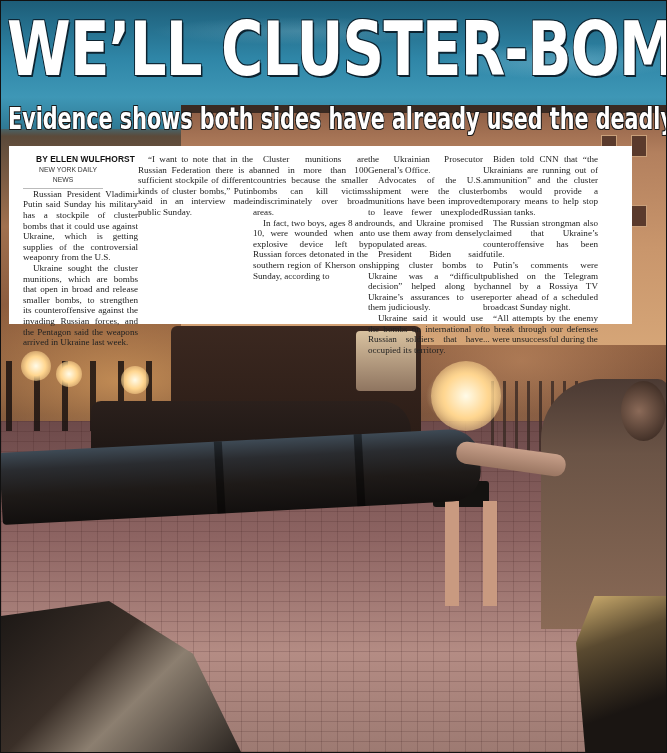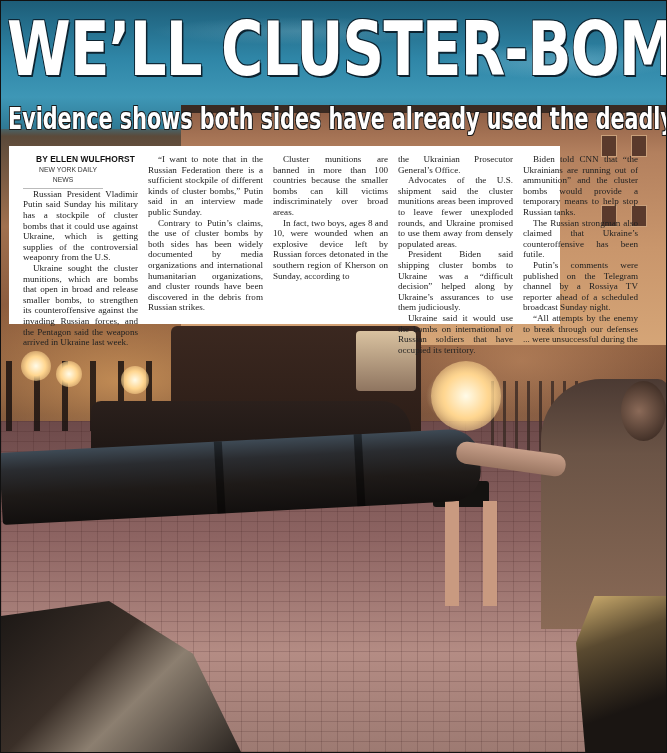--- a/index.html
+++ b/index.html
@@ -45,23 +45,23 @@
     .subhead {
       position: absolute; left: 7px; top: 100px;
       font-family: "DejaVu Sans", sans-serif; font-weight: bold;
       font-size: 30px; line-height: 36px; color: #fff;
       transform: scaleX(0.69); transform-origin: left top;
       text-shadow: 1px 1px 0 #1a1a1a, -1px -1px 0 #1a1a1a, 1px -1px 0 #1a1a1a, -1px 1px 0 #1a1a1a;
       white-space: nowrap;
     }
     
     .textbox {
-      position: absolute; left: 8px; top: 145px; width: 551px; height: 178px;
+      position: absolute; left: 8px; top: 145px; width: 623px; height: 178px;
       background: #fff; box-sizing: border-box; padding: 8px 14px 0 14px;
-      display: flex; gap: 10px;
+      display: flex; 
     }
     .col {
       width: 115px; flex: 0 0 auto;
       font-family: "Liberation Serif", serif; font-size: 9.1px; line-height: 10.6px;
       color: #222; text-align: justify; hyphens: auto;
     }
     .col p { margin: 0; text-indent: 10px; }
     .col.first { width: 115px; }
     .byline {
       text-align: center; font-family: "Liberation Sans", sans-serif;
@@ -191,29 +191,28 @@
 
   <div class="textbox">
     <div class="col first">
       <p class="byline">BY ELLEN WULFHORST</p>
       <p class="outlet">NEW YORK DAILY NEWS</p>
       <p>Russian President Vladimir Putin said Sunday his military has a stockpile of cluster bombs that it could use against Ukraine, which is getting supplies of the controversial weaponry from the U.S.</p>
       <p>Ukraine sought the cluster munitions, which are bombs that open in broad and release smaller bombs, to strengthen its counteroffensive against the invading Russian forces, and the Pentagon said the weapons arrived in Ukraine last week.</p>
     </div>
     <div class="col">
       <p>“I want to note that in the Russian Federation there is a sufficient stockpile of different kinds of cluster bombs,” Putin said in an interview made public Sunday.</p>
-      <p>Contrary to Putin’s claims, the use of cluster bombs by both sides has been widely documented by media organizations and international humanitarian organizations, and cluster rounds have been discovered in the debris from Russian strikes.</p>
     </div>
     <div class="col">
       <p>Cluster munitions are banned in more than 100 countries because the smaller bombs can kill victims indiscriminately over broad areas.</p>
       <p>In fact, two boys, ages 8 and 10, were wounded when an explosive device left by Russian forces detonated in the southern region of Kherson on Sunday, according to</p>
     </div>
     <div class="col">
       <p style="text-indent:0">the Ukrainian Prosecutor General’s Office.</p>
-      <p>Advocates of the U.S. shipment said the cluster munitions areas been improved to leave fewer unexploded rounds, and Ukraine promised to use them away from densely populated areas.</p>
+      <p>Advocates of the U.S. shipment were the cluster munitions have been improved to leave fewer unexploded rounds, and Ukraine promised to use them away from densely populated areas.</p>
       <p>President Biden said shipping cluster bombs to Ukraine was a “difficult decision” helped along by Ukraine’s assurances to use them judiciously.</p>
       <p>Ukraine said it would use the bombs on international of Russian soldiers that have occupied its territory.</p>
     </div>
     <div class="col">
       <p>Biden told CNN that “the Ukrainians are running out of ammunition” and the cluster bombs would provide a temporary means to help stop Russian tanks.</p>
       <p>The Russian strongman also claimed that Ukraine’s counteroffensive has been futile.</p>
       <p>Putin’s comments were published on the Telegram channel by a Rossiya TV reporter ahead of a scheduled broadcast Sunday night.</p>
       <p>“All attempts by the enemy to break through our defenses ... were unsuccessful during the</p>
     </div>
   </div>

